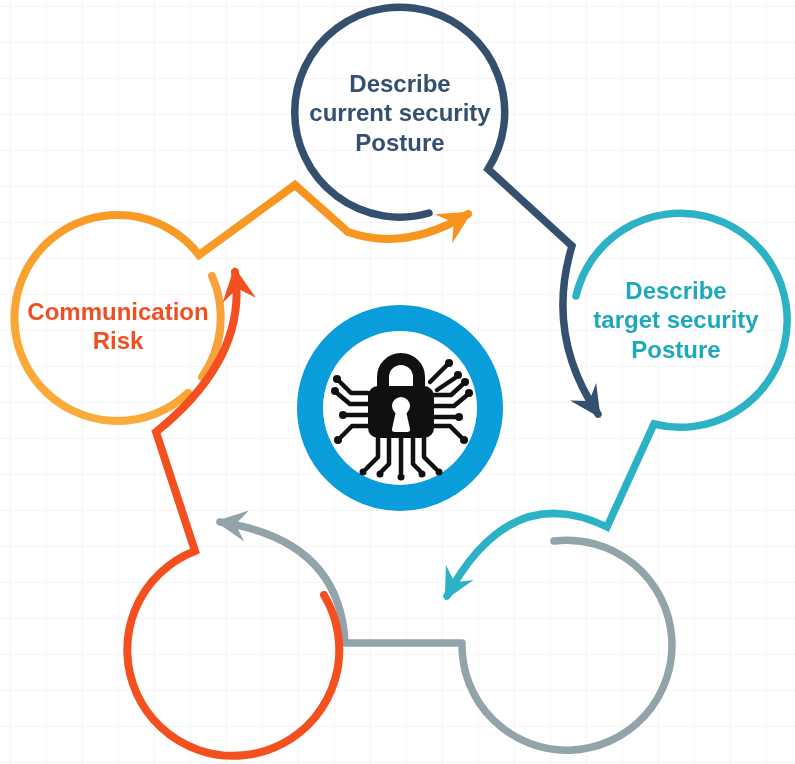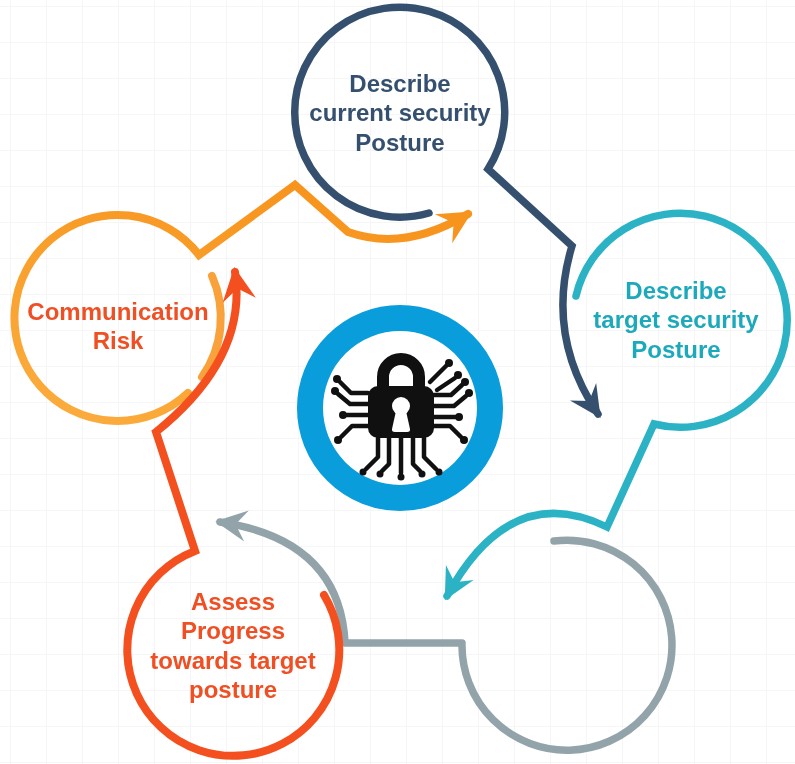--- a/index.html
+++ b/index.html
@@ -116,21 +116,17 @@
 
   <div class="step-label" style="left: 400px; top: 113px; color: rgb(53, 80, 110);">Describe
 current security
 Posture</div>
 
   <div class="step-label" style="left: 676px; top: 320px; color: rgb(28, 169, 188);">Describe
 target security
 Posture</div>
 
 
-  <div class="step-label" style="left: 233px; top: 646px; color: rgb(240, 78, 35);">Assess
-Progress
-towards target
-posture</div>
 
   <div class="step-label" style="left: 118px; top: 326px; color: rgb(240, 78, 35);">Communication
 Risk</div>
 
 </div>
 
 </body></html>

